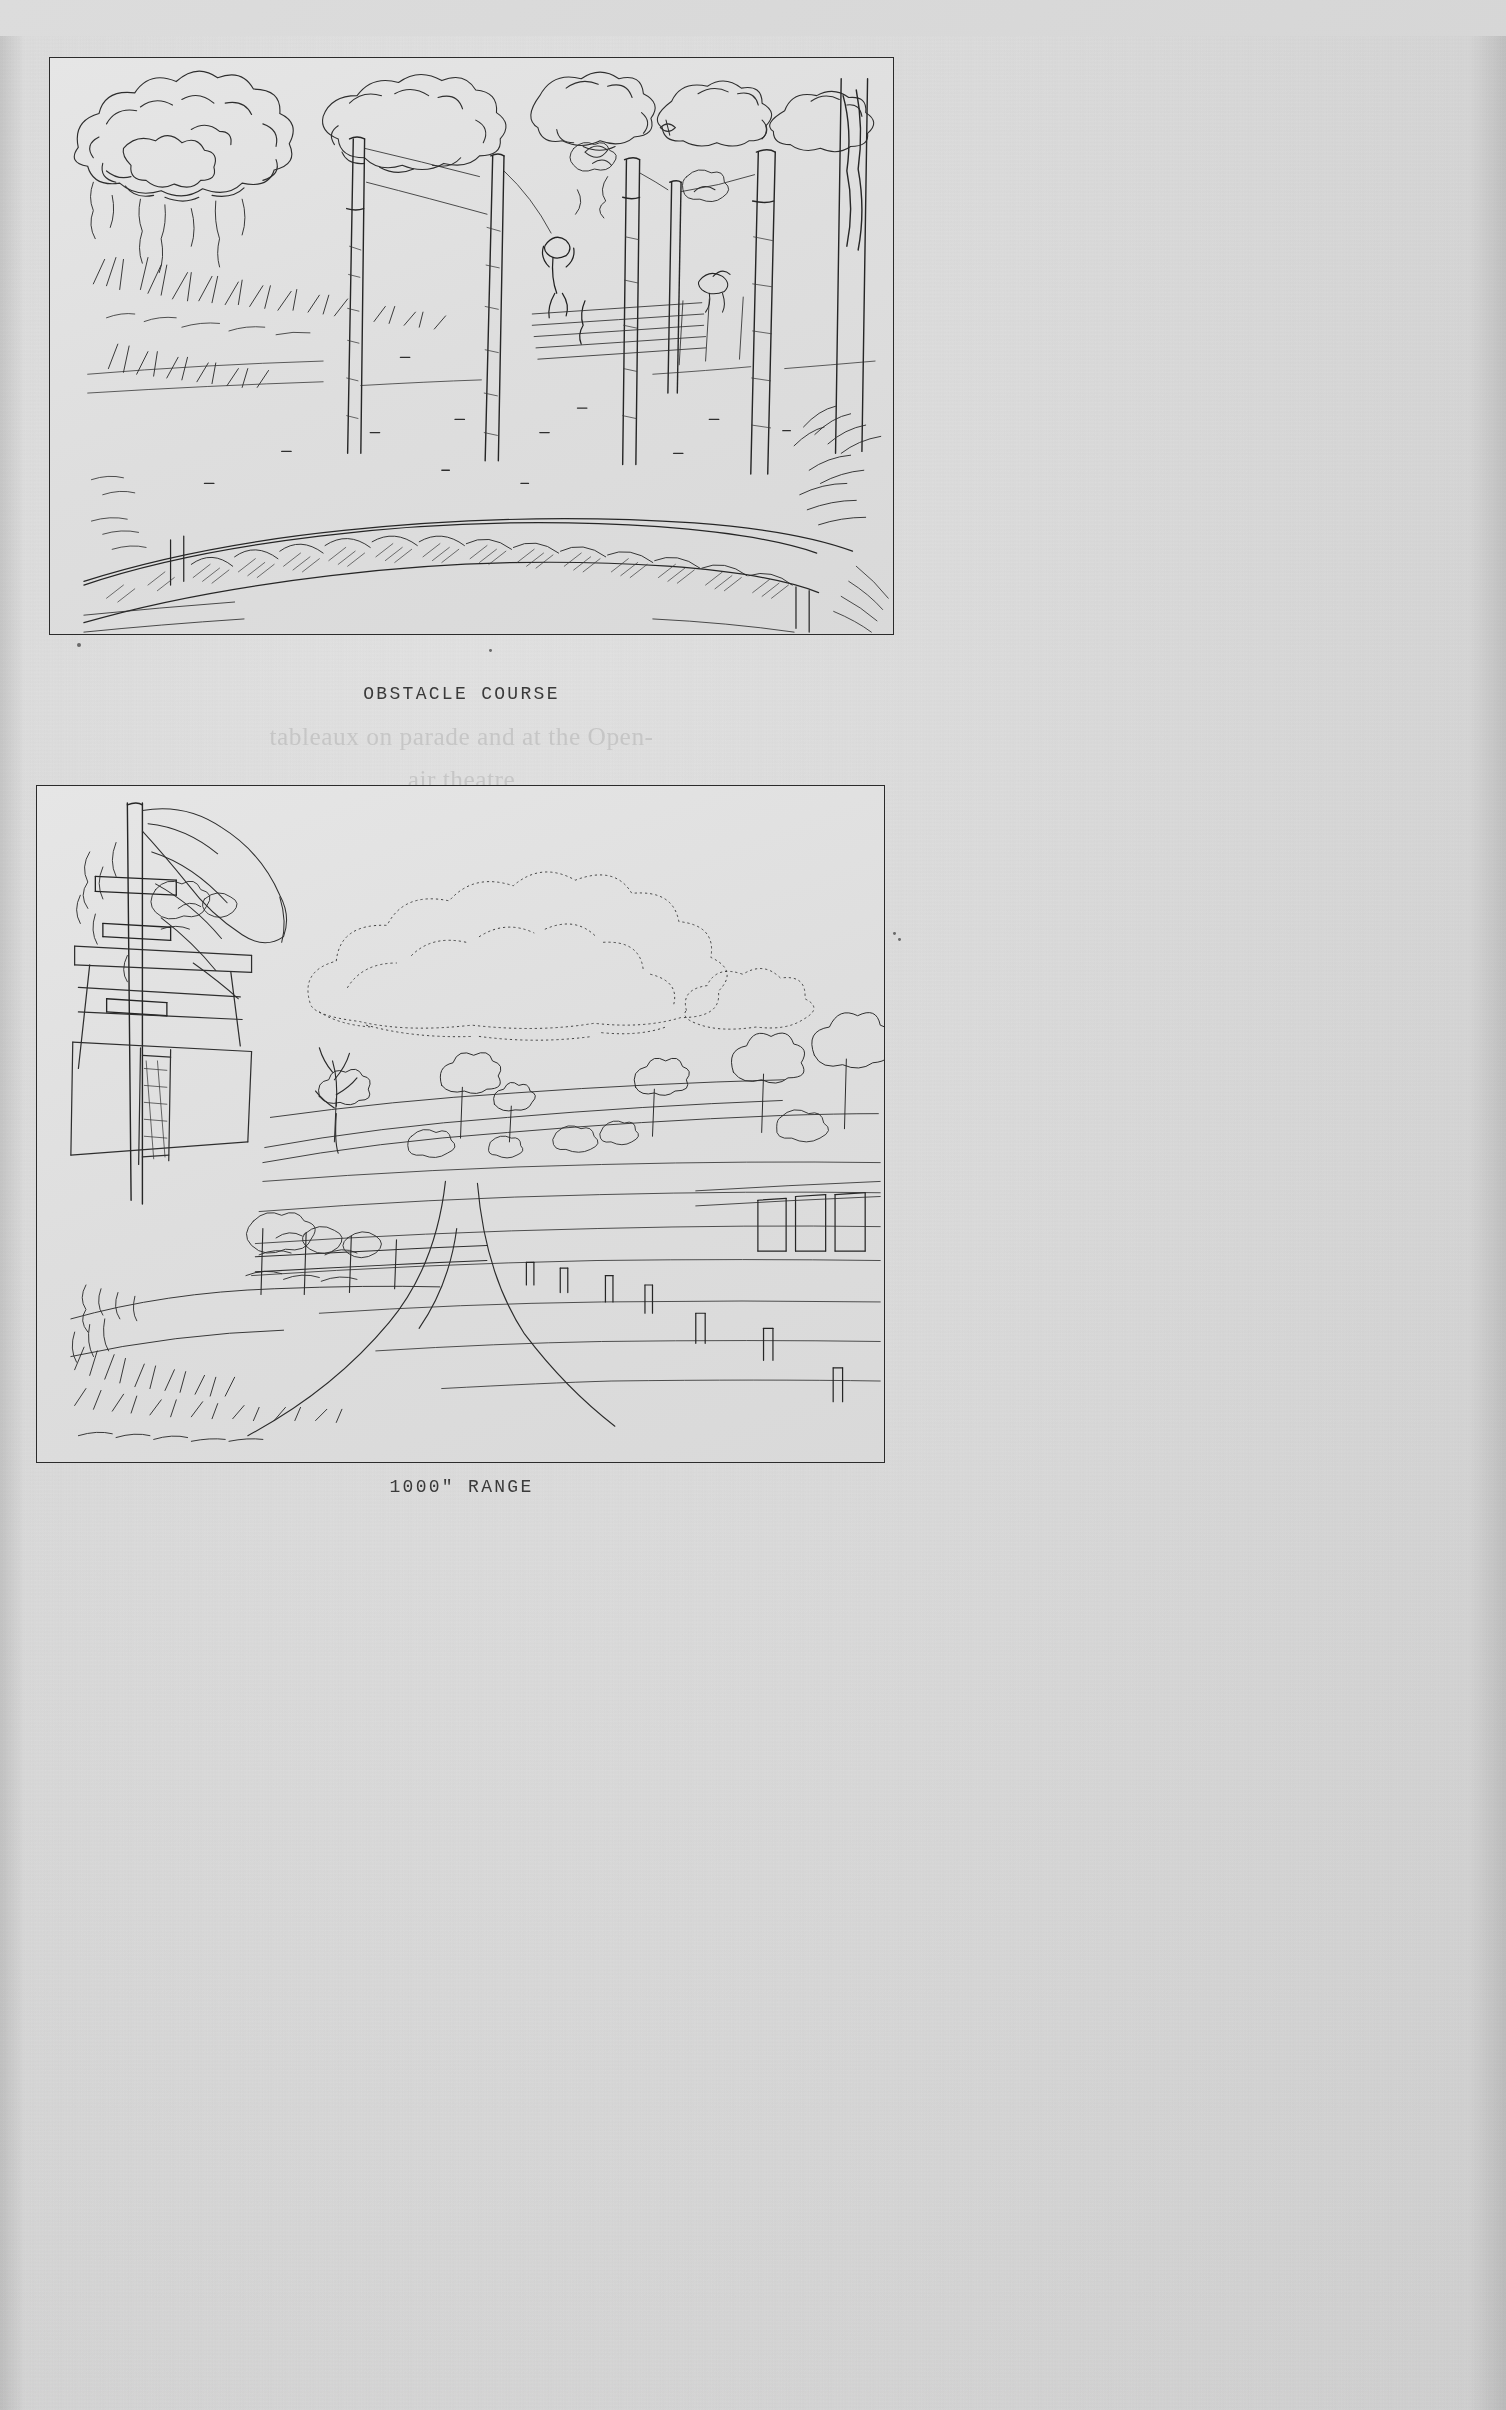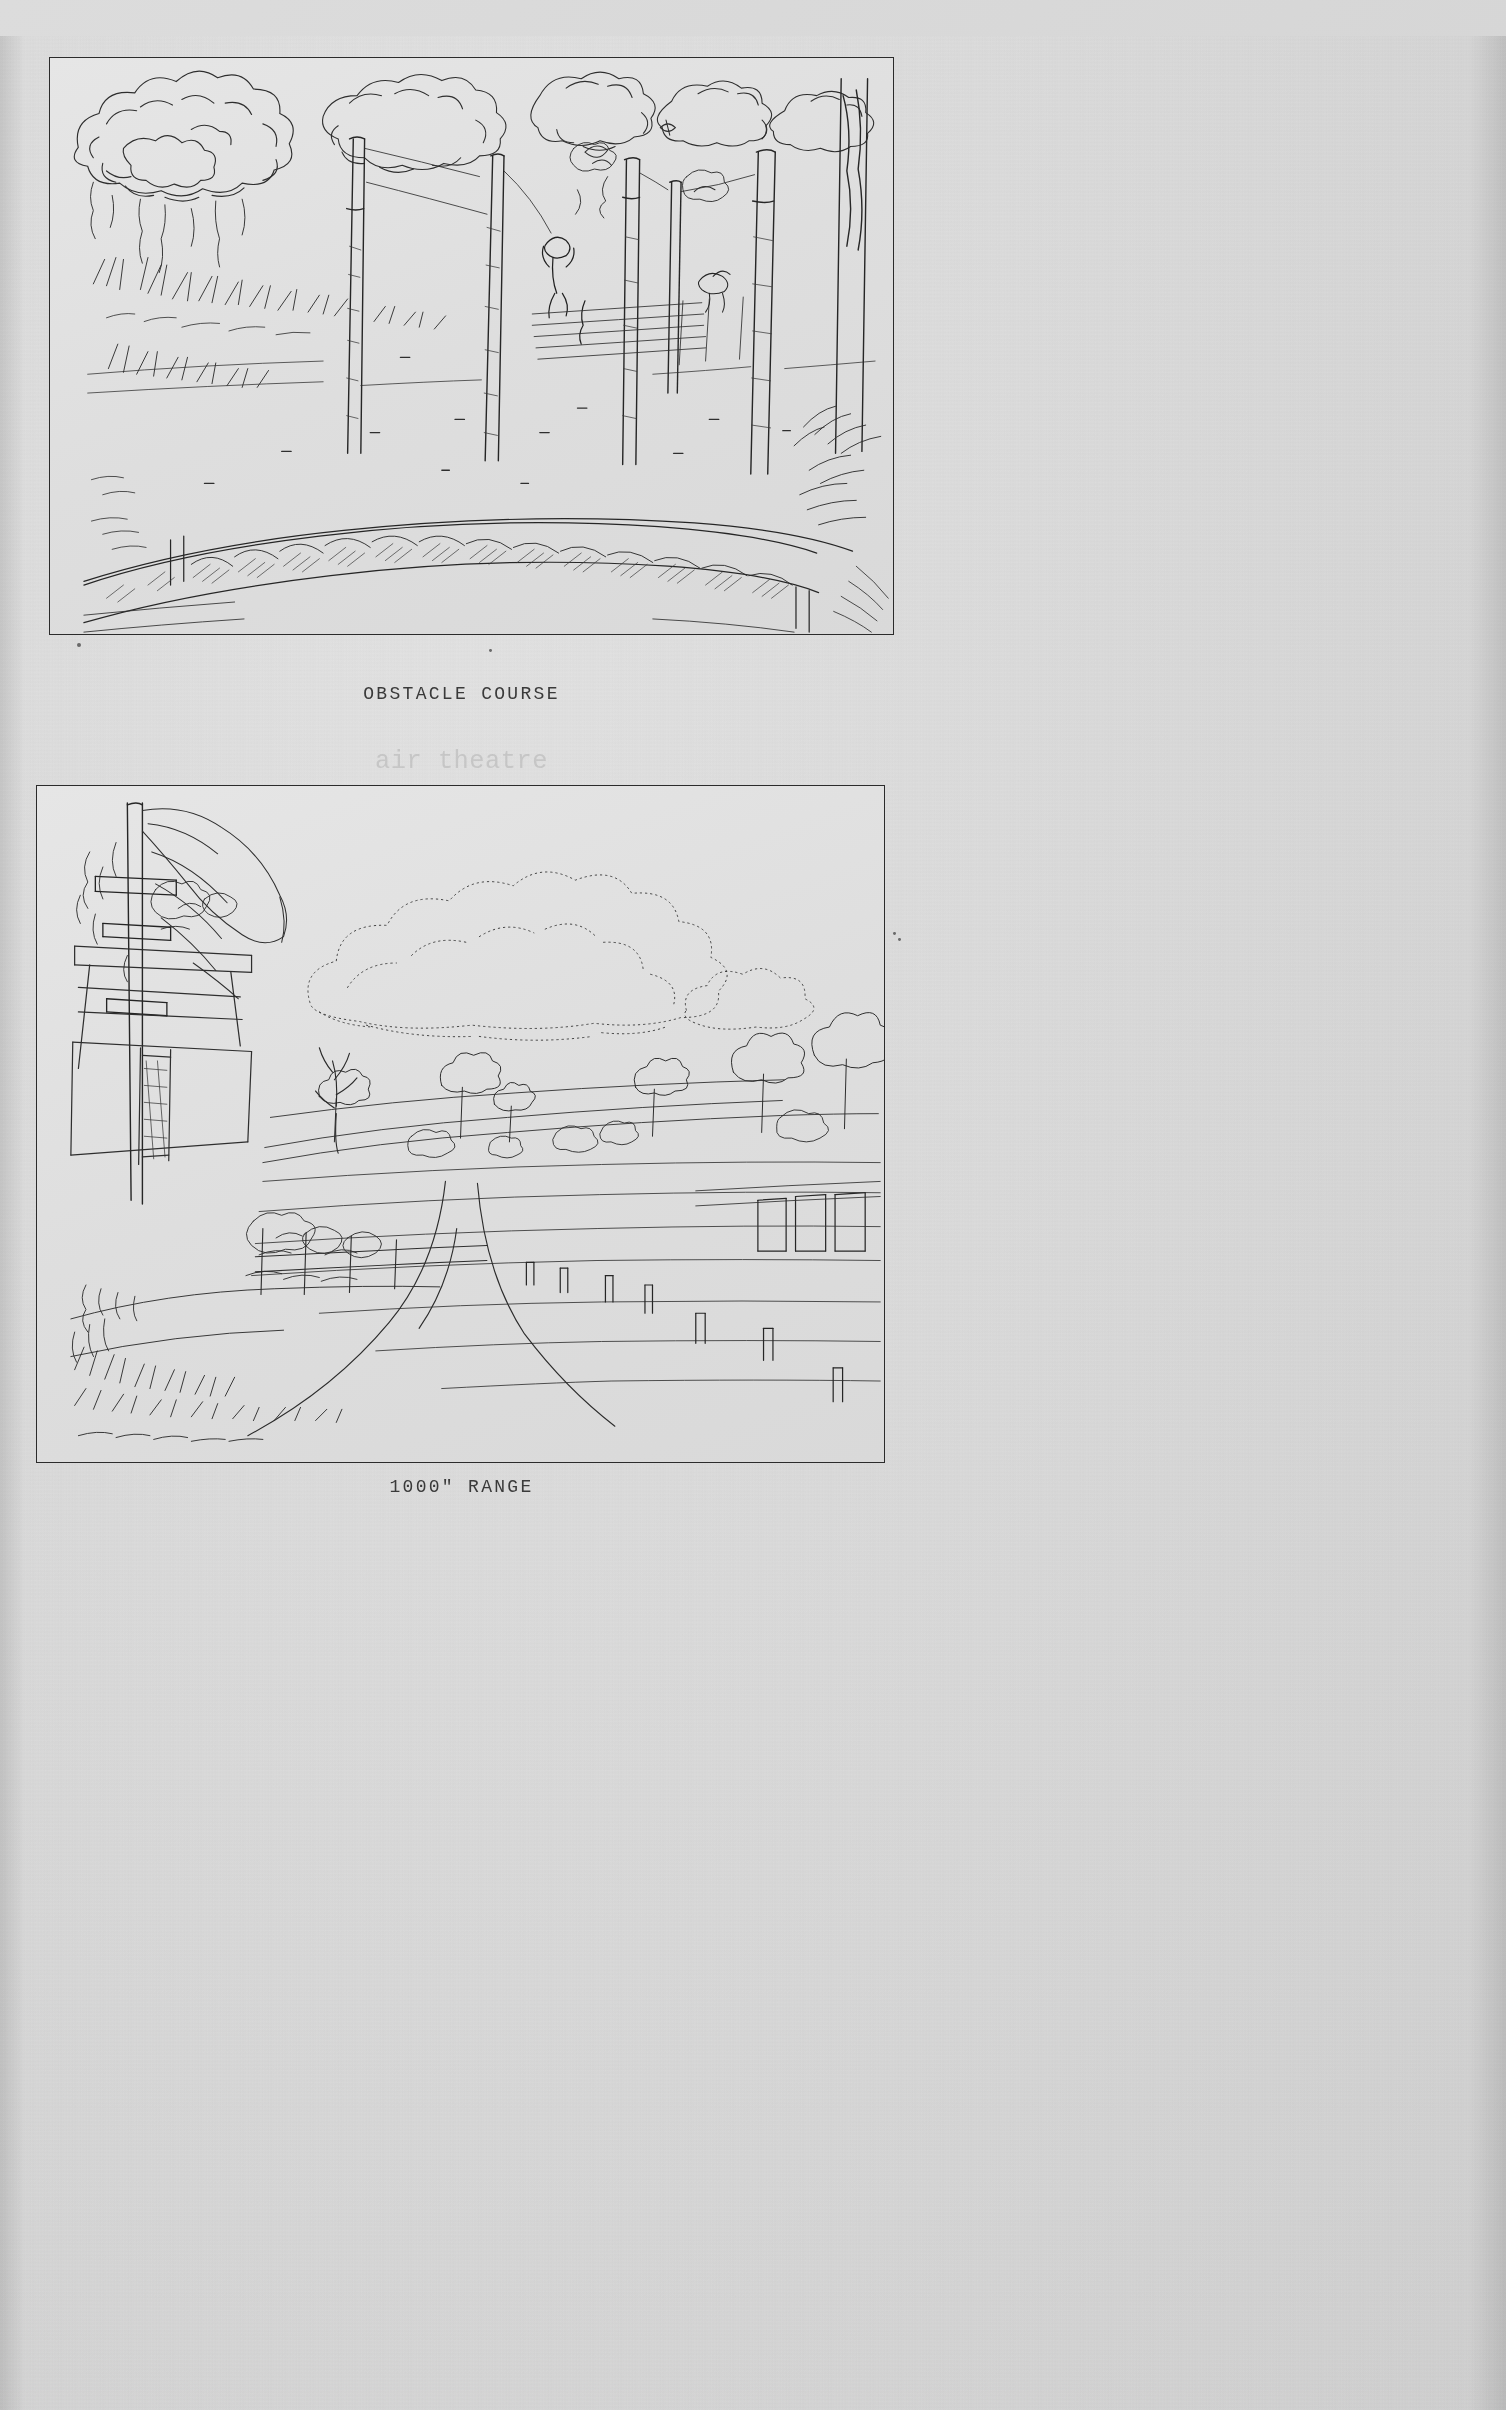--- a/index.html
+++ b/index.html
@@ -40,21 +40,21 @@
   #cap-top{left:0;width:923px;top:648px;}
   #cap-bottom{left:0;width:923px;top:1441px;}
   
   .ghost{
     position:absolute;left:0;width:923px;text-align:center;
     font-family:"Liberation Serif", serif;
     color:rgba(90,90,90,0.18);
     font-size:25.4px;letter-spacing:0.5px;white-space:nowrap;
   }
   #ghost1{top:686px;}
-  #ghost2{top:711px;font-family:Liberation Mono, monospace;}
+  #ghost2{top:729px;}
   .speck{position:absolute;background:#6a6a6a;border-radius:50%;}
   
   #mark1{left:77px;top:607px;width:3.8px;height:3.8px;}
   #mark2{left:489px;top:613px;width:2.8px;height:2.8px;}
   #mark3{left:893px;top:896px;width:2.8px;height:2.8px;}
   #mark4{left:898px;top:902px;width:2.8px;height:2.8px;}
   .edge-shadow-left{
     position:absolute;left:0;top:0;width:24.5px;height:100%;
     background:linear-gradient(90deg,rgba(0,0,0,0.10),rgba(0,0,0,0));
   }
@@ -410,20 +410,21 @@
           <path d="M568 100 q12 -12 24 -2 q-10 14 -24 2z"></path>
           <path d="M576 112 q12 -8 20 2"></path>
           <path d="M684 142 q10 -10 22 -2"></path>
         </g>
       </g>
     </svg>
   </div>
 
   <div class="caption" id="cap-top">OBSTACLE COURSE</div>
 
+  <div class="ghost" id="ghost1">tableaux on parade and at the Open-</div>
   <div class="ghost" id="ghost2">air theatre</div>
 
   <div class="fig" id="fig-bottom">
     <svg viewBox="0 0 900 718" preserveAspectRatio="none">
       <g stroke="#2e2e2e" fill="none" stroke-width="1.1" stroke-linecap="round">
 
         <g stroke="#3a3a3a" stroke-width="1" stroke-dasharray="1.5 4">
           <path d="M290 230 q-10 -34 28 -44 q4 -40 54 -38 q18 -36 66 -26 q26 -30 68 -16 q30 -26 66 -6 q42 -16 60 14 q44 -4 50 30 q40 4 34 38 q30 14 8 36 q4 28 -40 28 q-40 12 -92 6 q-60 10 -130 2 q-70 8 -120 -4 q-50 -6 -52 -20z"></path>
           <path d="M330 214 q16 -26 52 -26"></path>
           <path d="M398 180 q22 -22 58 -14"></path>

